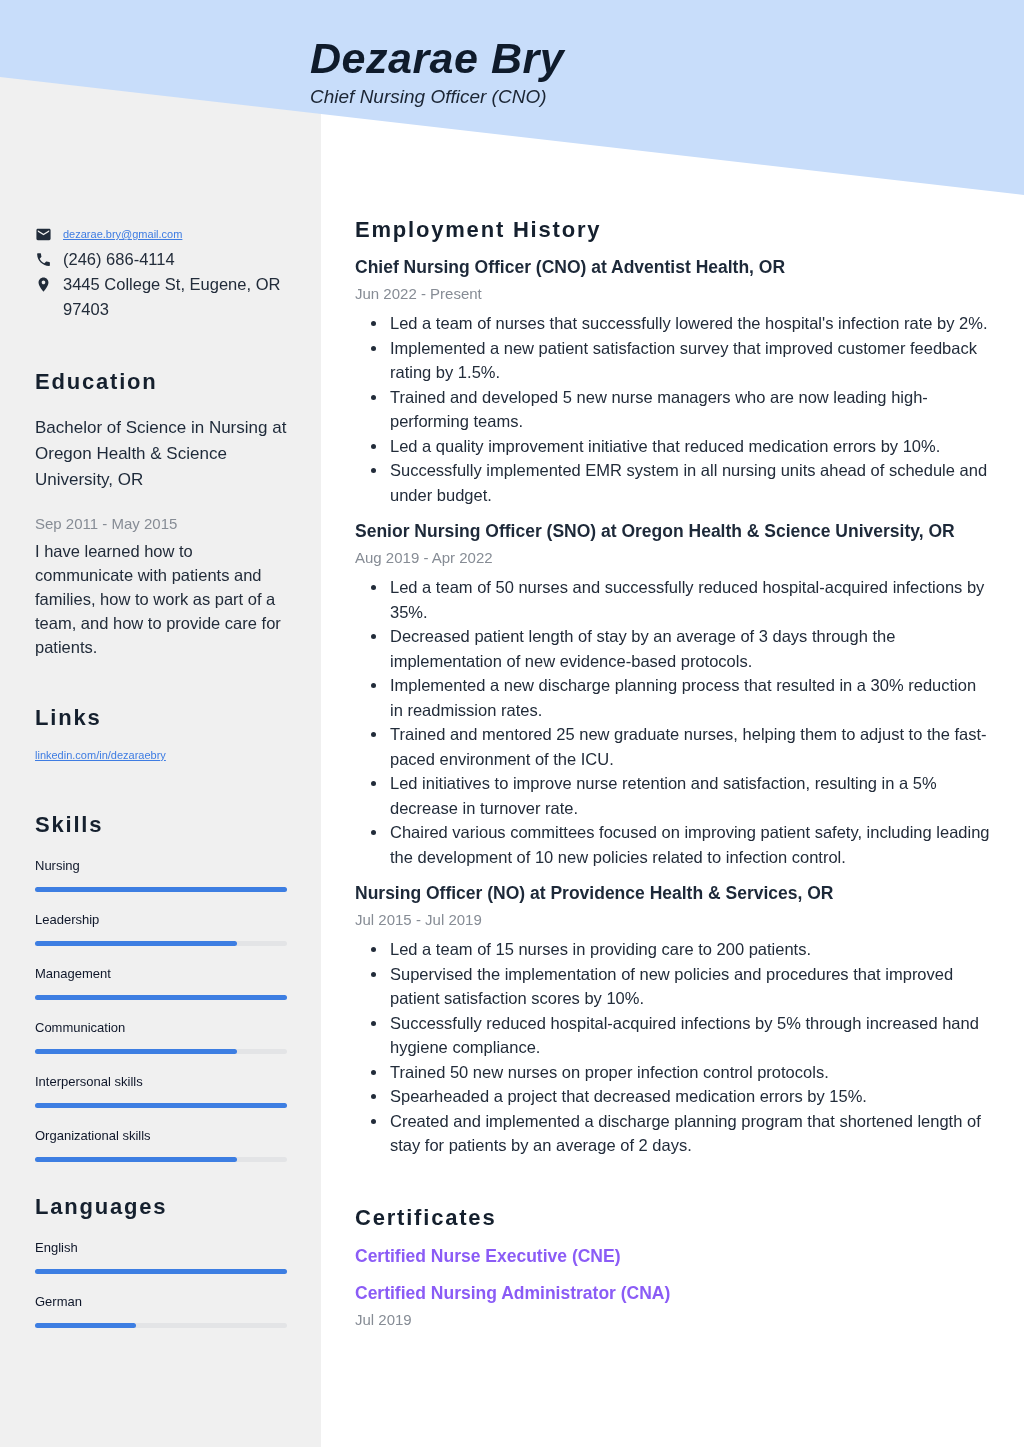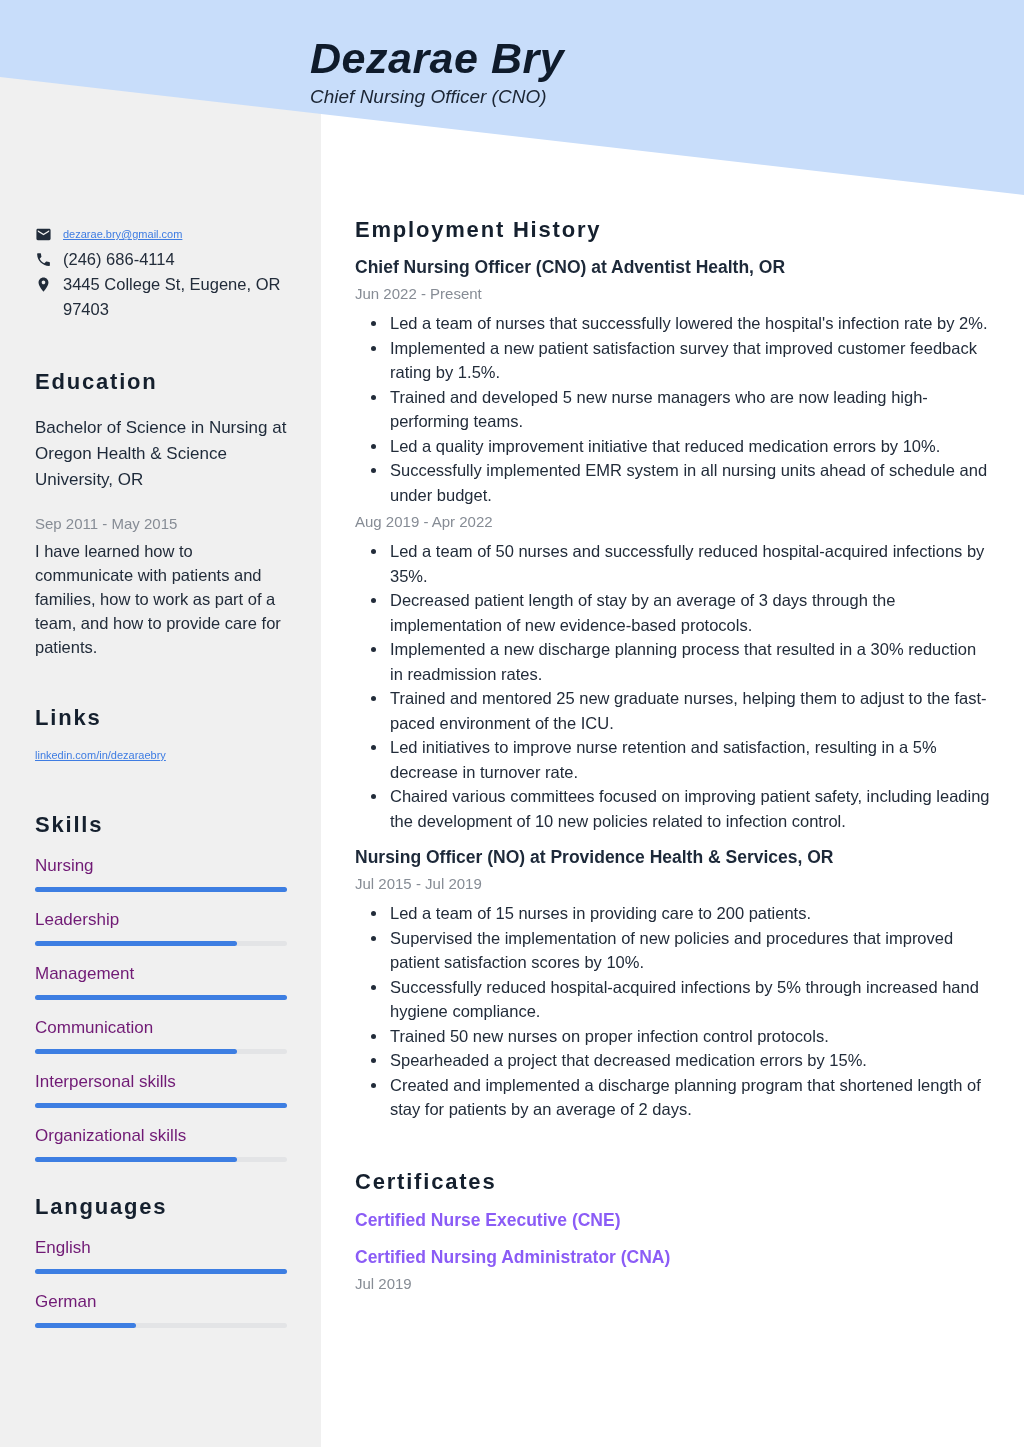--- a/index.html
+++ b/index.html
@@ -58,21 +58,21 @@
     line-height:26px; color:#1d2939;
   }
   .muted { color:#868c95; font-size:15px; line-height:21px; }
   .edu-dates { margin-top:20px; }
   .edu-desc { margin-top:5px; font-size:16.5px; line-height:24px; color:#222c3a; }
   .links-heading { margin-top:46px; }
   .links-item { margin-top:12px; }
   .skills-heading { margin-top:44px; }
   .lang-heading { margin-top:32px; }
   .skill { margin-top:17px; }
-  .skill-label { font-size:17px; line-height:21px; color:#701a75; }
+  .skill-label { font-size:13px; line-height:21px; color:#0f172a; }
   .skill-track {
     margin-top:11px; height:5px; width:100%;
     background:#e3e4e6; border-radius:2.5px; position:relative;
   }
   .skill-fill {
     height:5px; background:#3d7ee2; border-radius:2.5px;
   }
   .main {
     position:absolute; left:355px; top:0; width:636px; z-index:2;
   }
@@ -218,20 +218,21 @@
     <ul class="bullets">
       <li>Led a team of nurses that successfully lowered the hospital's infection rate by 2%.</li>
       <li>Implemented a new patient satisfaction survey that improved customer feedback rating by 1.5%.</li>
       <li>Trained and developed 5 new nurse managers who are now leading high-performing teams.</li>
       <li>Led a quality improvement initiative that reduced medication errors by 10%.</li>
       <li>Successfully implemented EMR system in all nursing units ahead of schedule and under budget.</li>
     </ul>
   </div>
 
   <div class="job">
+    <div class="job-title">Senior Nursing Officer (SNO) at Oregon Health &amp; Science University, OR</div>
     <div class="muted job-dates">Aug 2019 - Apr 2022</div>
     <ul class="bullets">
       <li>Led a team of 50 nurses and successfully reduced hospital-acquired infections by 35%.</li>
       <li>Decreased patient length of stay by an average of 3 days through the implementation of new evidence-based protocols.</li>
       <li>Implemented a new discharge planning process that resulted in a 30% reduction in readmission rates.</li>
       <li>Trained and mentored 25 new graduate nurses, helping them to adjust to the fast-paced environment of the ICU.</li>
       <li>Led initiatives to improve nurse retention and satisfaction, resulting in a 5% decrease in turnover rate.</li>
       <li>Chaired various committees focused on improving patient safety, including leading the development of 10 new policies related to infection control.</li>
     </ul>
   </div>

